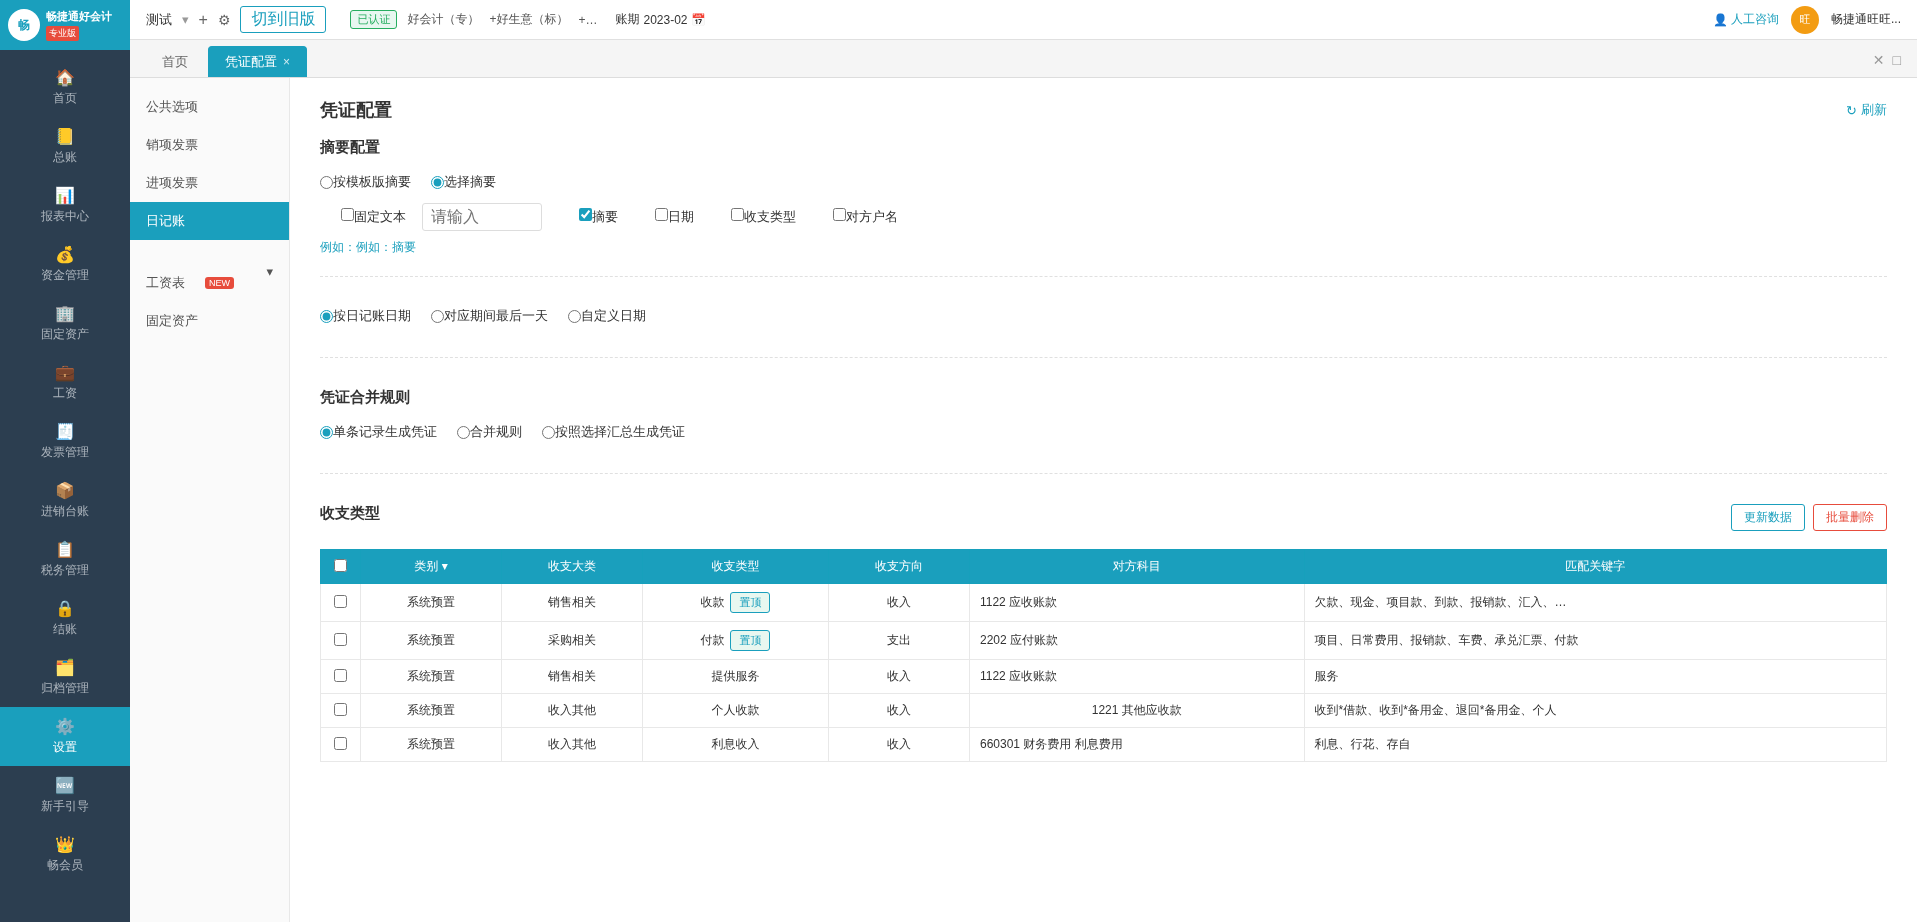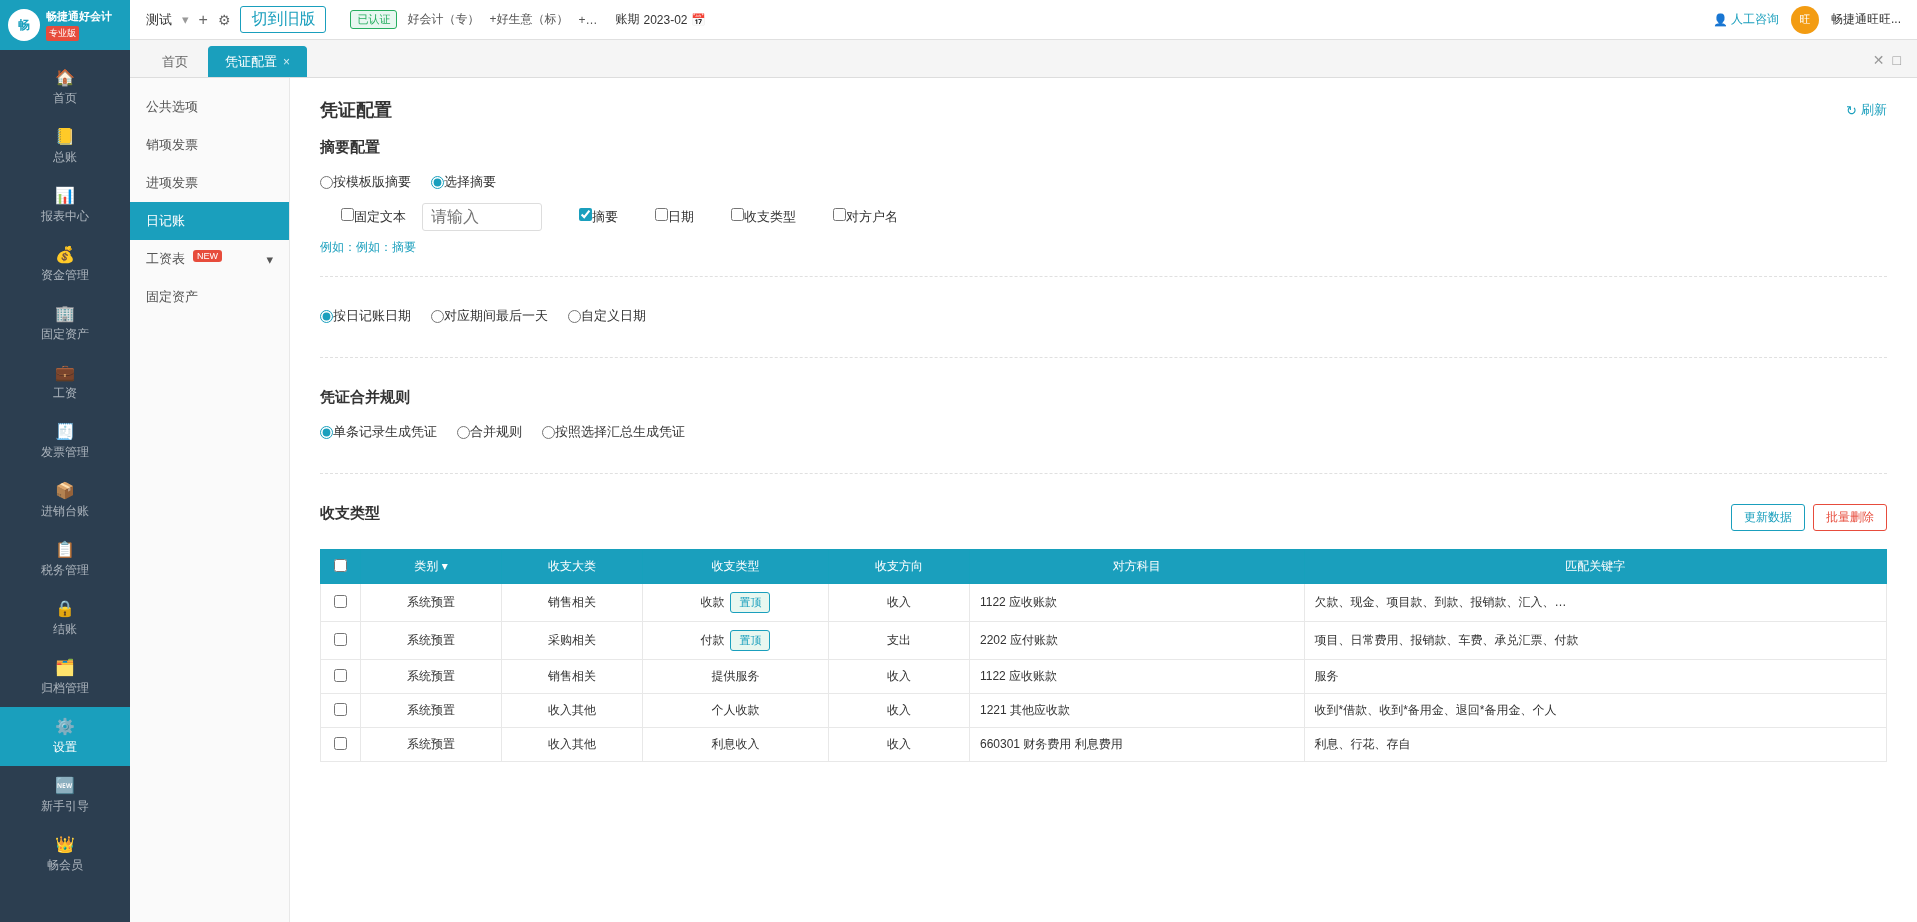--- a/index.html
+++ b/index.html
@@ -207,21 +207,21 @@
       <div class="left-nav-item">
         <span>销项发票</span>
       </div>
       <div class="left-nav-item">
         <span>进项发票</span>
       </div>
       <div class="left-nav-item active">
         <span>日记账</span>
       </div>
       <div class="left-nav-item" style="display:flex;justify-content:space-between;align-items:center;">
-        <div style="display:flex;align-items:flex-start;gap:4px;">
+        <div style="display:flex;align-items:center;gap:16px;margin-top:24px;">
           <span>工资表</span>
           <span class="new-badge">NEW</span>
         </div>
         <span>▾</span>
       </div>
       <div class="left-nav-item">
         <span>固定资产</span>
       </div>
     </div>
 
@@ -364,21 +364,21 @@
     <td>收入</td>
     <td style="text-align:left;">1122 应收账款</td>
     <td style="text-align:left;max-width:300px;overflow:hidden;text-overflow:ellipsis;white-space:nowrap;">服务</td>
   </tr>
               <tr>
     <td><input type="checkbox" style=""></td>
     <td>系统预置</td>
     <td>收入其他</td>
     <td>个人收款</td>
     <td>收入</td>
-    <td style="text-align:left;margin-top:27px;">1221 其他应收款</td>
+    <td style="text-align:center;margin-top:27px;">1221 其他应收款</td>
     <td style="text-align:left;max-width:300px;overflow:hidden;text-overflow:ellipsis;white-space:nowrap;">收到*借款、收到*备用金、退回*备用金、个人</td>
   </tr>
               <tr>
     <td><input type="checkbox" style=""></td>
     <td>系统预置</td>
     <td>收入其他</td>
     <td>利息收入</td>
     <td>收入</td>
     <td style="text-align:left;">660301 财务费用 利息费用</td>
     <td style="text-align:left;max-width:300px;overflow:hidden;text-overflow:ellipsis;white-space:nowrap;">利息、行花、存自</td>

